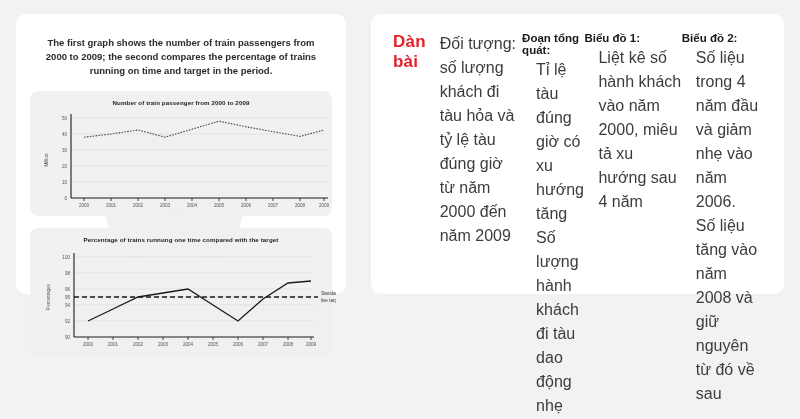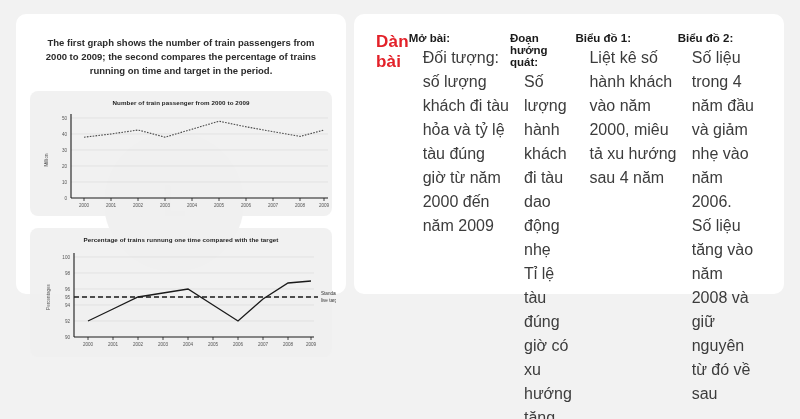--- a/index.html
+++ b/index.html
@@ -4,21 +4,21 @@
 <style>
   html,body{margin:0;padding:0;}
   body{
     width:800px;height:419px;
     background:#f2f2f2;
     font-family:"Liberation Sans","DejaVu Sans",sans-serif;
     overflow:hidden;
   }
   .page{
     position:relative;width:800px;height:308px;
-    display:flex;gap:8px;
+    display:flex;gap:25px;
     padding:14px 16px;box-sizing:border-box;
     background:#f2f2f2;
     justify-content:flex-end;
   }
   .panel{
     background:#ffffff;border-radius:10px;
     box-sizing:border-box;
   }
   
   .left{
@@ -202,29 +202,28 @@
 
         <polyline fill="none" stroke="#1a1a1a" stroke-width="1.3" points="52,76 77,64 102,52 127,48 152,44 177,60 202,76 227,54 252,38 275,36"></polyline>
       </svg>
     </div>
   </div>
 
   <div class="panel right">
     <div class="outline-title">Dàn bài</div>
 
     <div class="sec">
-      <div class="sec-head">Mở bài:</div>
       <div class="sec-line">Đối tượng: số lượng khách đi tàu hỏa và tỷ lệ tàu đúng giờ từ năm</div>
       <div class="sec-line">2000 đến năm 2009</div>
     </div>
 
     <div class="sec">
-      <div class="sec-head">Đoạn hướng quát:</div>
+      <div class="sec-head">Đoạn tổng quát:</div>
+      <div class="sec-line">Tỉ lệ tàu đúng giờ có xu hướng tăng</div>
       <div class="sec-line">Số lượng hành khách đi tàu dao động nhẹ</div>
-      <div class="sec-line">Tỉ lệ tàu đúng giờ có xu hướng tăng</div>
     </div>
 
     <div class="sec">
       <div class="sec-head">Biểu đồ 1:</div>
       <div class="sec-line">Liệt kê số hành khách vào năm 2000, miêu tả xu hướng sau 4 năm</div>
     </div>
 
     <div class="sec">
       <div class="sec-head">Biểu đồ 2:</div>
       <div class="sec-line">Số liệu trong 4 năm đầu và giảm nhẹ vào năm 2006.</div>

